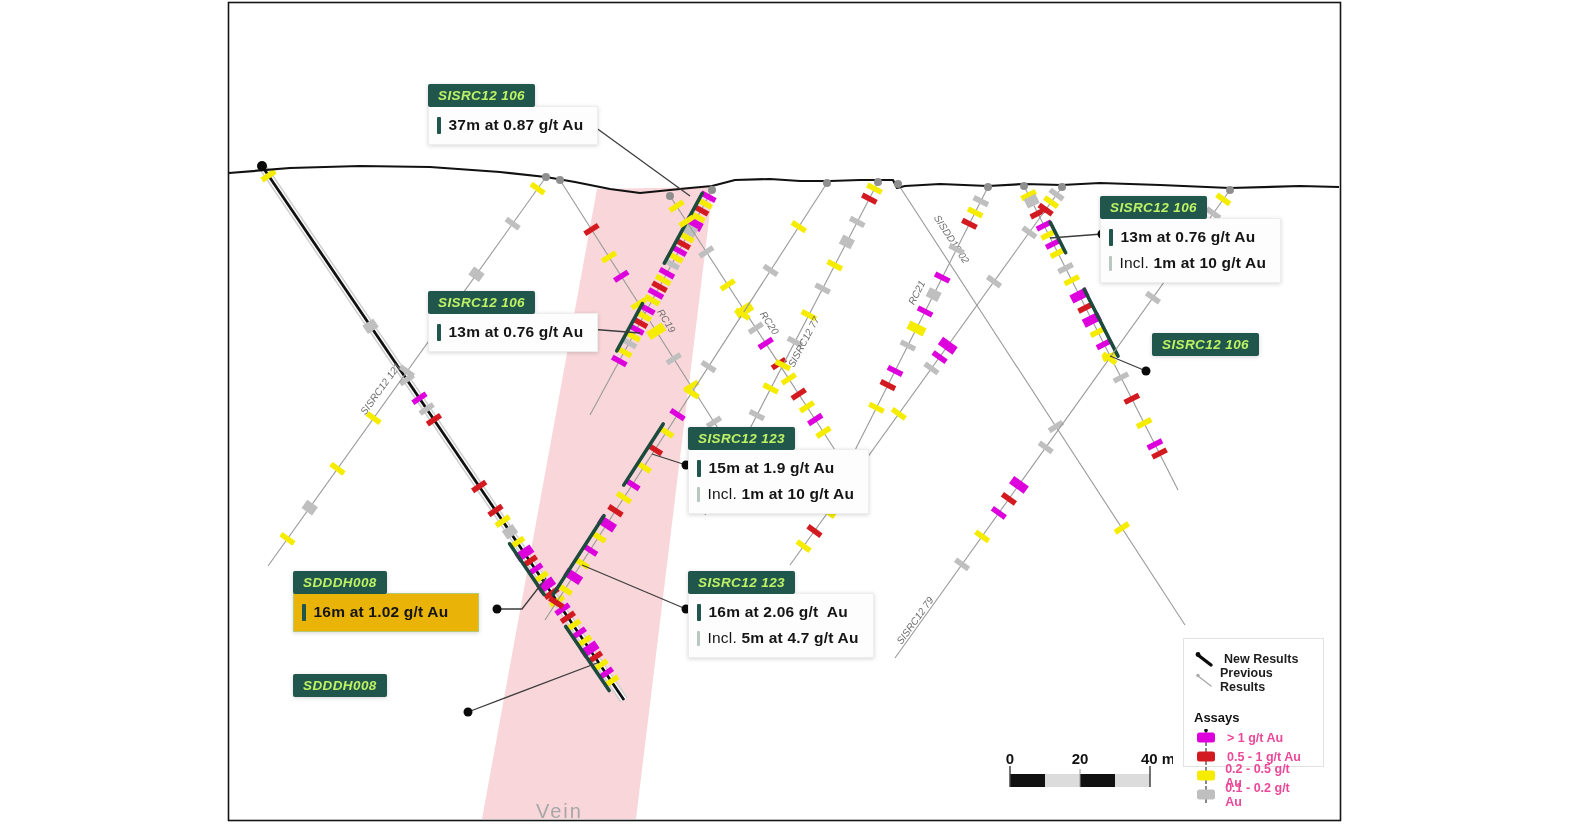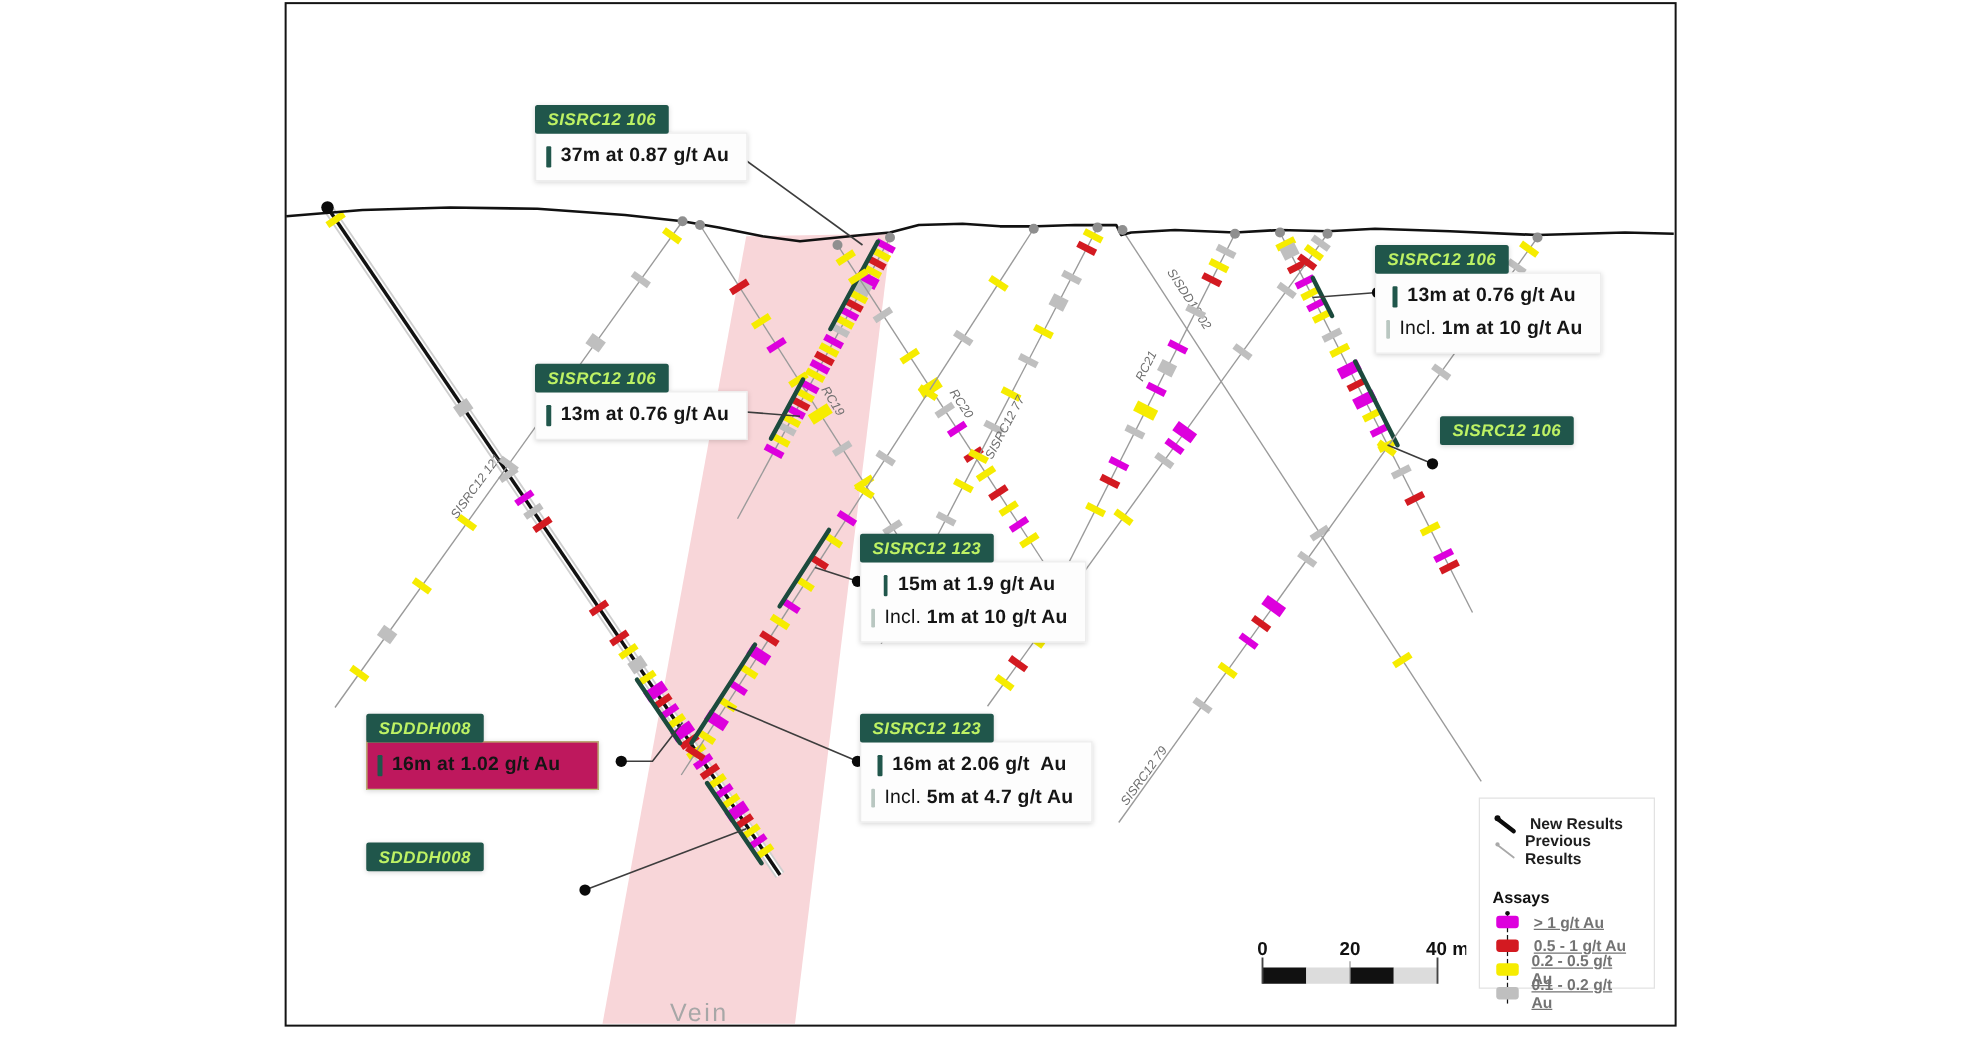--- a/index.html
+++ b/index.html
@@ -9,35 +9,35 @@
   .hole-label{font-size:10px;font-style:italic;fill:#6e6e6e;font-family:"Liberation Sans",sans-serif;}
   .vein-label{position:absolute;left:536px;top:800px;color:#a7a7a7;font-size:20px;
               letter-spacing:2px;z-index:2;}
   
   .callout{position:absolute;z-index:3;filter:drop-shadow(0 1px 2px rgba(0,0,0,.16));}
   .chip{display:inline-block;background:#20564b;color:#bef264;font-style:italic;font-weight:700;
         font-size:13.5px;padding:4px 10px;border-radius:2px;position:relative;z-index:2;
         letter-spacing:.4px;}
   .cbody{background:#fdfdfd;border:1px solid #ededed;padding:5px 14px 6px 8px;margin-top:-1px;
          width:max-content;position:relative;z-index:1;}
-  .callout.green .cbody{background:#be185d;border-color:#b7c873;padding-right:30px;}
-  .crow{display:flex;align-items:center;height:26px;justify-content:center;}
+  .callout.green .cbody{background:#eab308;border-color:#b7c873;padding-right:30px;}
+  .crow{display:flex;align-items:center;height:26px;}
   .bar{width:3.5px;height:17px;margin-right:8px;background:#20564b;border-radius:1px;flex:none;}
   .crow.incl .bar{width:2.5px;height:15px;background:#b9c7c1;}
   .callout.green .crow.incl .bar{background:#eef3de;}
   .txt{font-size:15.5px;font-weight:700;color:#151515;white-space:pre;letter-spacing:.2px;}
   .txt .light{font-weight:400;}
   
-  .legend{position:absolute;left:1183px;top:638px;width:141px;height:153px;background:#fff;
+  .legend{position:absolute;left:1183px;top:638px;width:141px;height:129px;background:#fff;
           border:1px solid #e2e2e2;z-index:3;box-sizing:border-box;padding:9px 20px 0 10px;}
   .legend-row{display:flex;align-items:center;height:21px;gap:8px;}
   .legend-row .ltext{font-size:12.5px;font-weight:600;color:#1e1e1e;}
   .assays-h{font-size:13px;font-weight:700;color:#111;margin:20px 0 3px 0;}
   .assay-row{display:flex;align-items:center;height:19px;gap:9px;}
-  .assay-row .ltext{font-size:12.5px;font-weight:600;color:#737373;text-decoration:underline;}
+  .assay-row .ltext{font-size:12.5px;font-weight:600;color:#ec4899;}
   
   .scalebar{position:absolute;left:998px;top:750px;z-index:3;}
 </style>
 </head>
 <body>
 
 <div id="stage">
 
   <svg id="scene" width="1586" height="831">
       <polygon points="597,189 713,187 636,819 482,819" fill="#f8d6d9"></polygon>

